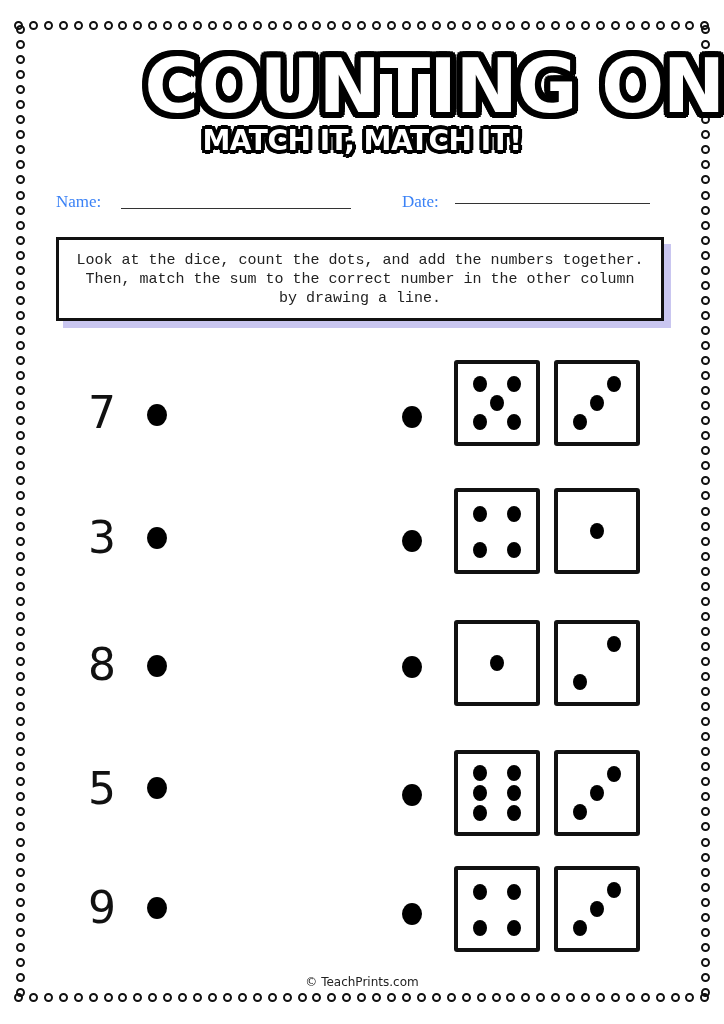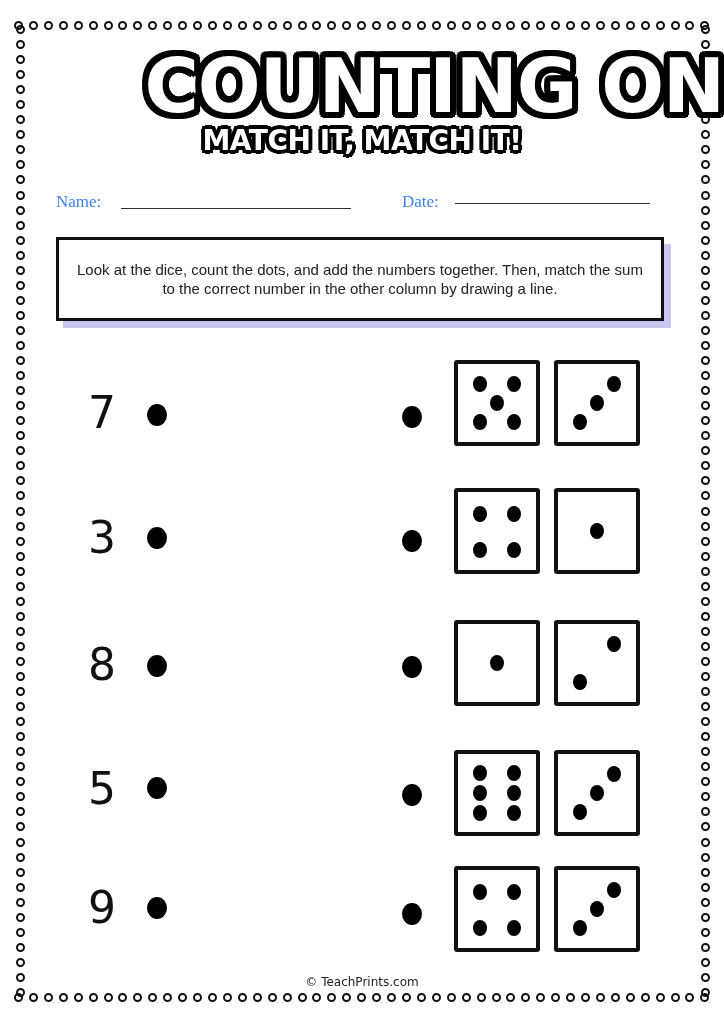--- a/index.html
+++ b/index.html
@@ -37,21 +37,21 @@
     }
 
     .field-label { position: absolute; font-family: Liberation Serif, serif; font-size: 17px; color: #3b82f6; }
     .field-line { position: absolute; height: 0; border-bottom: 1.5px solid #333; }
 
     .instructions {
       position: absolute; left: 56px; top: 237px; width: 608px; height: 84px;
       border: 3px solid #111; box-sizing: border-box; background: #fff;
       box-shadow: 7px 7px 0 #c9c6f0;
       display: flex; align-items: center; justify-content: center; text-align: center;
-      font-family: Liberation Sans, sans-serif; font-size: 15px; line-height: 19px; color: #222;
+      font-family: Liberation Mono, monospace; font-size: 15px; line-height: 19px; color: #222;
       padding: 0 14px;
     }
 
     .row { position: absolute; left: 0; width: 724px; height: 90px; }
     .number {
       position: absolute; left: 82px; width: 40px; text-align: center;
       font-family: "DejaVu Sans", sans-serif; font-size: 44px; line-height: 50px; color: #111;
     }
     .match-dot { position: absolute; width: 20px; height: 22px; border-radius: 50%; background: #000; }
     .die {

